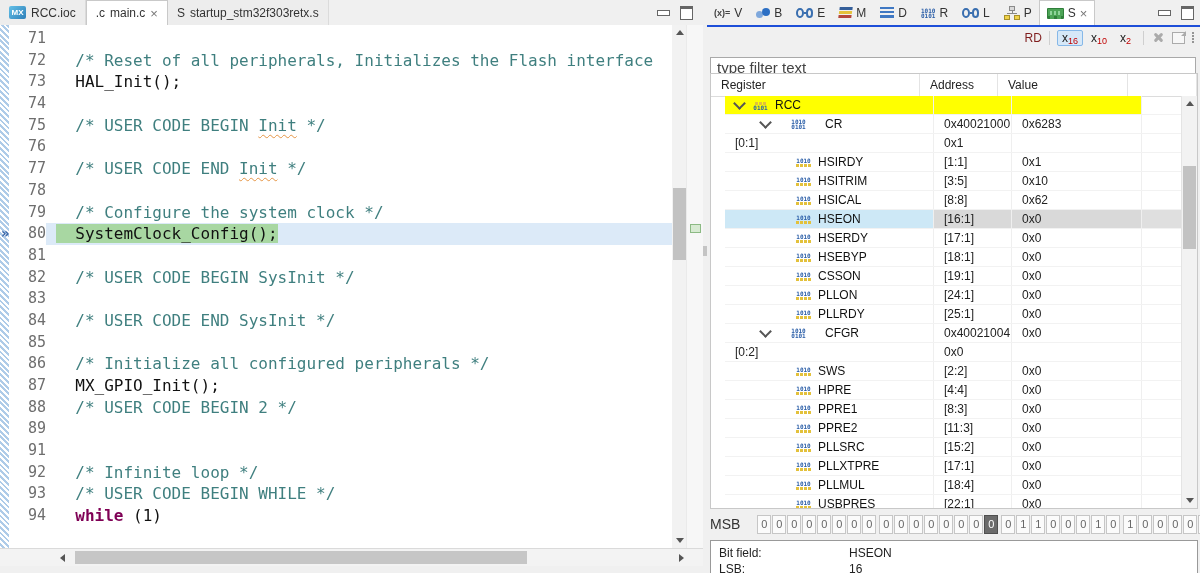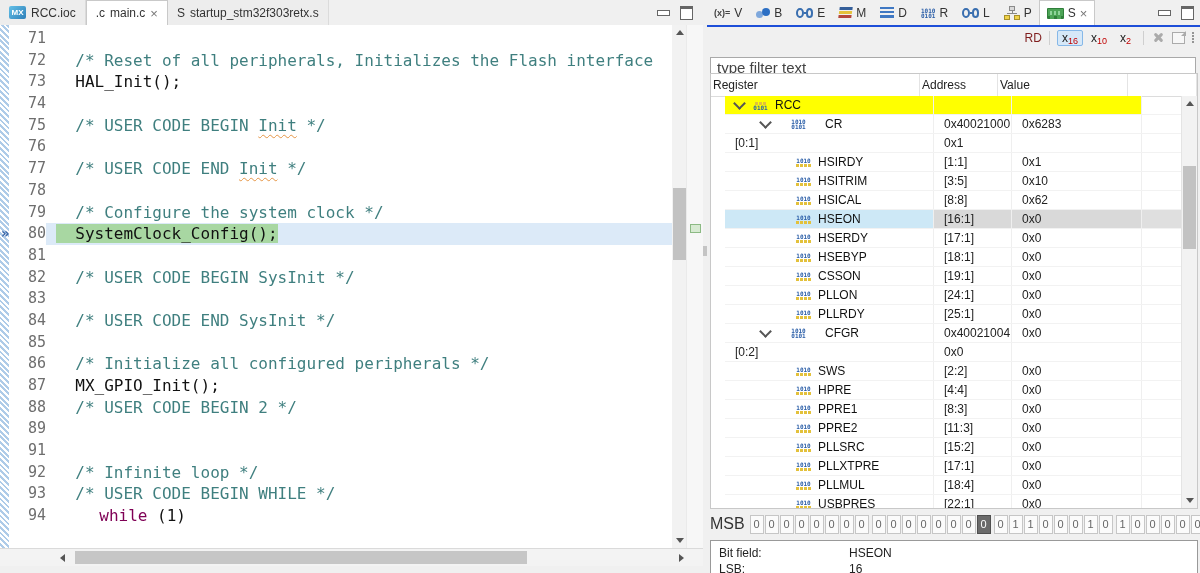--- a/index.html
+++ b/index.html
@@ -31,21 +31,21 @@
   #range-hatch{position:absolute;left:0;top:0;width:9px;height:523px;
      background:repeating-linear-gradient(45deg,#FFFFFF 0 2px,#AECBE8 2px 4px);}
   #editor-lines{position:absolute;top:3px;left:0;right:31px;}
   .cl{display:flex;height:21.7px;line-height:21.7px;position:relative;
       font-family:"DejaVu Sans Mono","Liberation Mono",monospace;font-size:16px;}
   .lnum{flex:0 0 46px;width:46px;text-align:right;color:#6E6E6E;font-size:15px;}
   .ctext{flex:1 1 auto;white-space:pre;padding-left:10px;color:#111;}
   .cl.current .ctext{background:#DCEAF8;}
   .sg-comment{color:#3F7F7F;}
   .sg-code{color:#111;}
-  .sg-keyword{color:#7F0055;font-weight:normal;margin-left:24px;}
+  .sg-keyword{color:#7F0055;font-weight:bold;}
   .sg-exec{background:#A8D7A2;color:#111;}
   .sg-comment-misspell{color:#3F7F7F;text-decoration-line:underline;text-decoration-style:wavy;
       text-decoration-color:#E59545;text-decoration-thickness:1px;text-underline-offset:3px;}
   .ip{position:absolute;left:1px;top:0;color:#3A66A8;font-weight:bold;font-size:14px;}
   
   #ed-vscroll{position:absolute;top:0;right:16px;width:15px;height:523px;background:#F2F2F2;}
   .sb-btn{position:absolute;left:0;width:15px;height:15px;display:flex;align-items:center;justify-content:center;}
   #ed-vthumb{position:absolute;left:1px;top:163px;width:13px;height:72px;background:#C2C2C2;}
   #ed-overview{position:absolute;top:0;right:0;width:16px;height:523px;background:#F7F7F7;border-left:1px solid #EAEAEA;}
   #ov-mark{position:absolute;top:199px;left:3px;width:9px;height:7px;background:#D7EAD2;border:1px solid #8CBA84;}
@@ -75,21 +75,21 @@
   .ic-export{width:11px;height:10px;border:1px solid #ABABAB;position:relative;background:#F7F7F7;}
   .ic-export i{position:absolute;right:-2px;top:-2px;width:0;height:0;
       border-left:5px solid transparent;border-top:5px solid #ABABAB;transform:rotate(90deg);}
   .ic-viewmenu{display:flex;flex-direction:column;gap:1px;}
   .ic-viewmenu i{width:2px;height:2px;background:#777;border-radius:50%;}
   #sfr-filter{position:absolute;top:50px;left:3px;right:4px;height:20px;border:1px solid #A9A9A9;
       background:#FFF;color:#444;font-family:"Liberation Sans",sans-serif;font-size:15px;padding:0 0 0 6px;box-sizing:border-box;margin-top:7px;}
   
   #sfr-table{position:absolute;top:73px;left:3px;right:2px;height:436px;background:#FFF;border:1px solid #C8C8C8;box-sizing:border-box;overflow:hidden;}
   #sfr-header{display:grid;grid-template-columns:209px 78px 130px 1fr;height:22px;line-height:22px;border-bottom:1px solid #DCDCDC;}
-  #sfr-header .hc{padding-left:2px;border-right:1px solid #E4E4E4;color:#222;}
+  #sfr-header .hc{padding-left:10px;border-right:1px solid #E4E4E4;color:#222;}
   #sfr-rows{position:absolute;top:22px;left:0;right:15px;bottom:0;overflow:hidden;padding-left:14px;}
   .trow{display:grid;grid-template-columns:209px 78px 130px 1fr;height:18px;line-height:18px;border-bottom:1px solid #F2F2F2;}
   .trow .c{border-right:1px solid #EFEFEF;overflow:hidden;white-space:nowrap;display:flex;align-items:center;}
   .trow .c2,.trow .c3{padding-left:10px;display:block;}
   .trow.yellow .c1,.trow.yellow .c2,.trow.yellow .c3{background:#FFFF00;}
   .trow.selected .c1{background:#CDE8F6;}
   .trow.selected .c2,.trow.selected .c3{background:#D9D9D9;}
   .trow.selected .c4{background:#DFDFDF;}
   .lvl1 .c1{padding-left:10px;}
   .lvl2 .c1{padding-left:36px;gap:12px;}
@@ -100,21 +100,21 @@
   
   .ticon{display:inline-flex;flex-direction:column;align-items:center;justify-content:center;width:17px;flex:0 0 auto;}
   .ticon .txtrow{font-family:"DejaVu Sans Mono",monospace;font-size:6px;line-height:5px;color:#2C5FA8;font-weight:bold;letter-spacing:0;}
   .ticon .sqrow{display:flex;gap:1px;margin-top:1px;}
   .ticon .sqrow i{width:3px;height:3px;background:#E3C13B;}
   
   #tbl-vscroll{position:absolute;top:22px;right:0;bottom:0;width:15px;background:#F2F2F2;border-left:1px solid #E4E4E4;}
   #tbl-vthumb{position:absolute;left:1px;top:70px;width:13px;height:83px;background:#C2C2C2;}
   
   #bit-editor{position:absolute;left:3px;top:512px;right:0;height:24px;display:flex;align-items:center;overflow:hidden;}
-  #msb-label{margin-right:5px;color:#333;font-size:16px;}
+  #msb-label{margin-right:17px;color:#333;font-size:14px;}
   .bitgrp{display:flex;gap:1px;margin-right:3px;flex:0 0 auto;}
   .bit{width:14px;height:19px;border:1px solid #C6C6C6;background:#FBFBFB;color:#666;font-size:11px;
        display:inline-flex;align-items:center;justify-content:center;box-sizing:border-box;}
   .bit.hl{background:#6B6B6B;color:#FFF;border-color:#4F4F4F;}
   
   #bit-info{position:absolute;left:3px;right:2px;top:540px;height:44px;border:1px solid #999;background:#FFF;
       padding:4px 0 0 8px;box-sizing:border-box;}
   .inforow{display:grid;grid-template-columns:130px auto;line-height:16px;}
   .inforow .lab{color:#222;}
   

